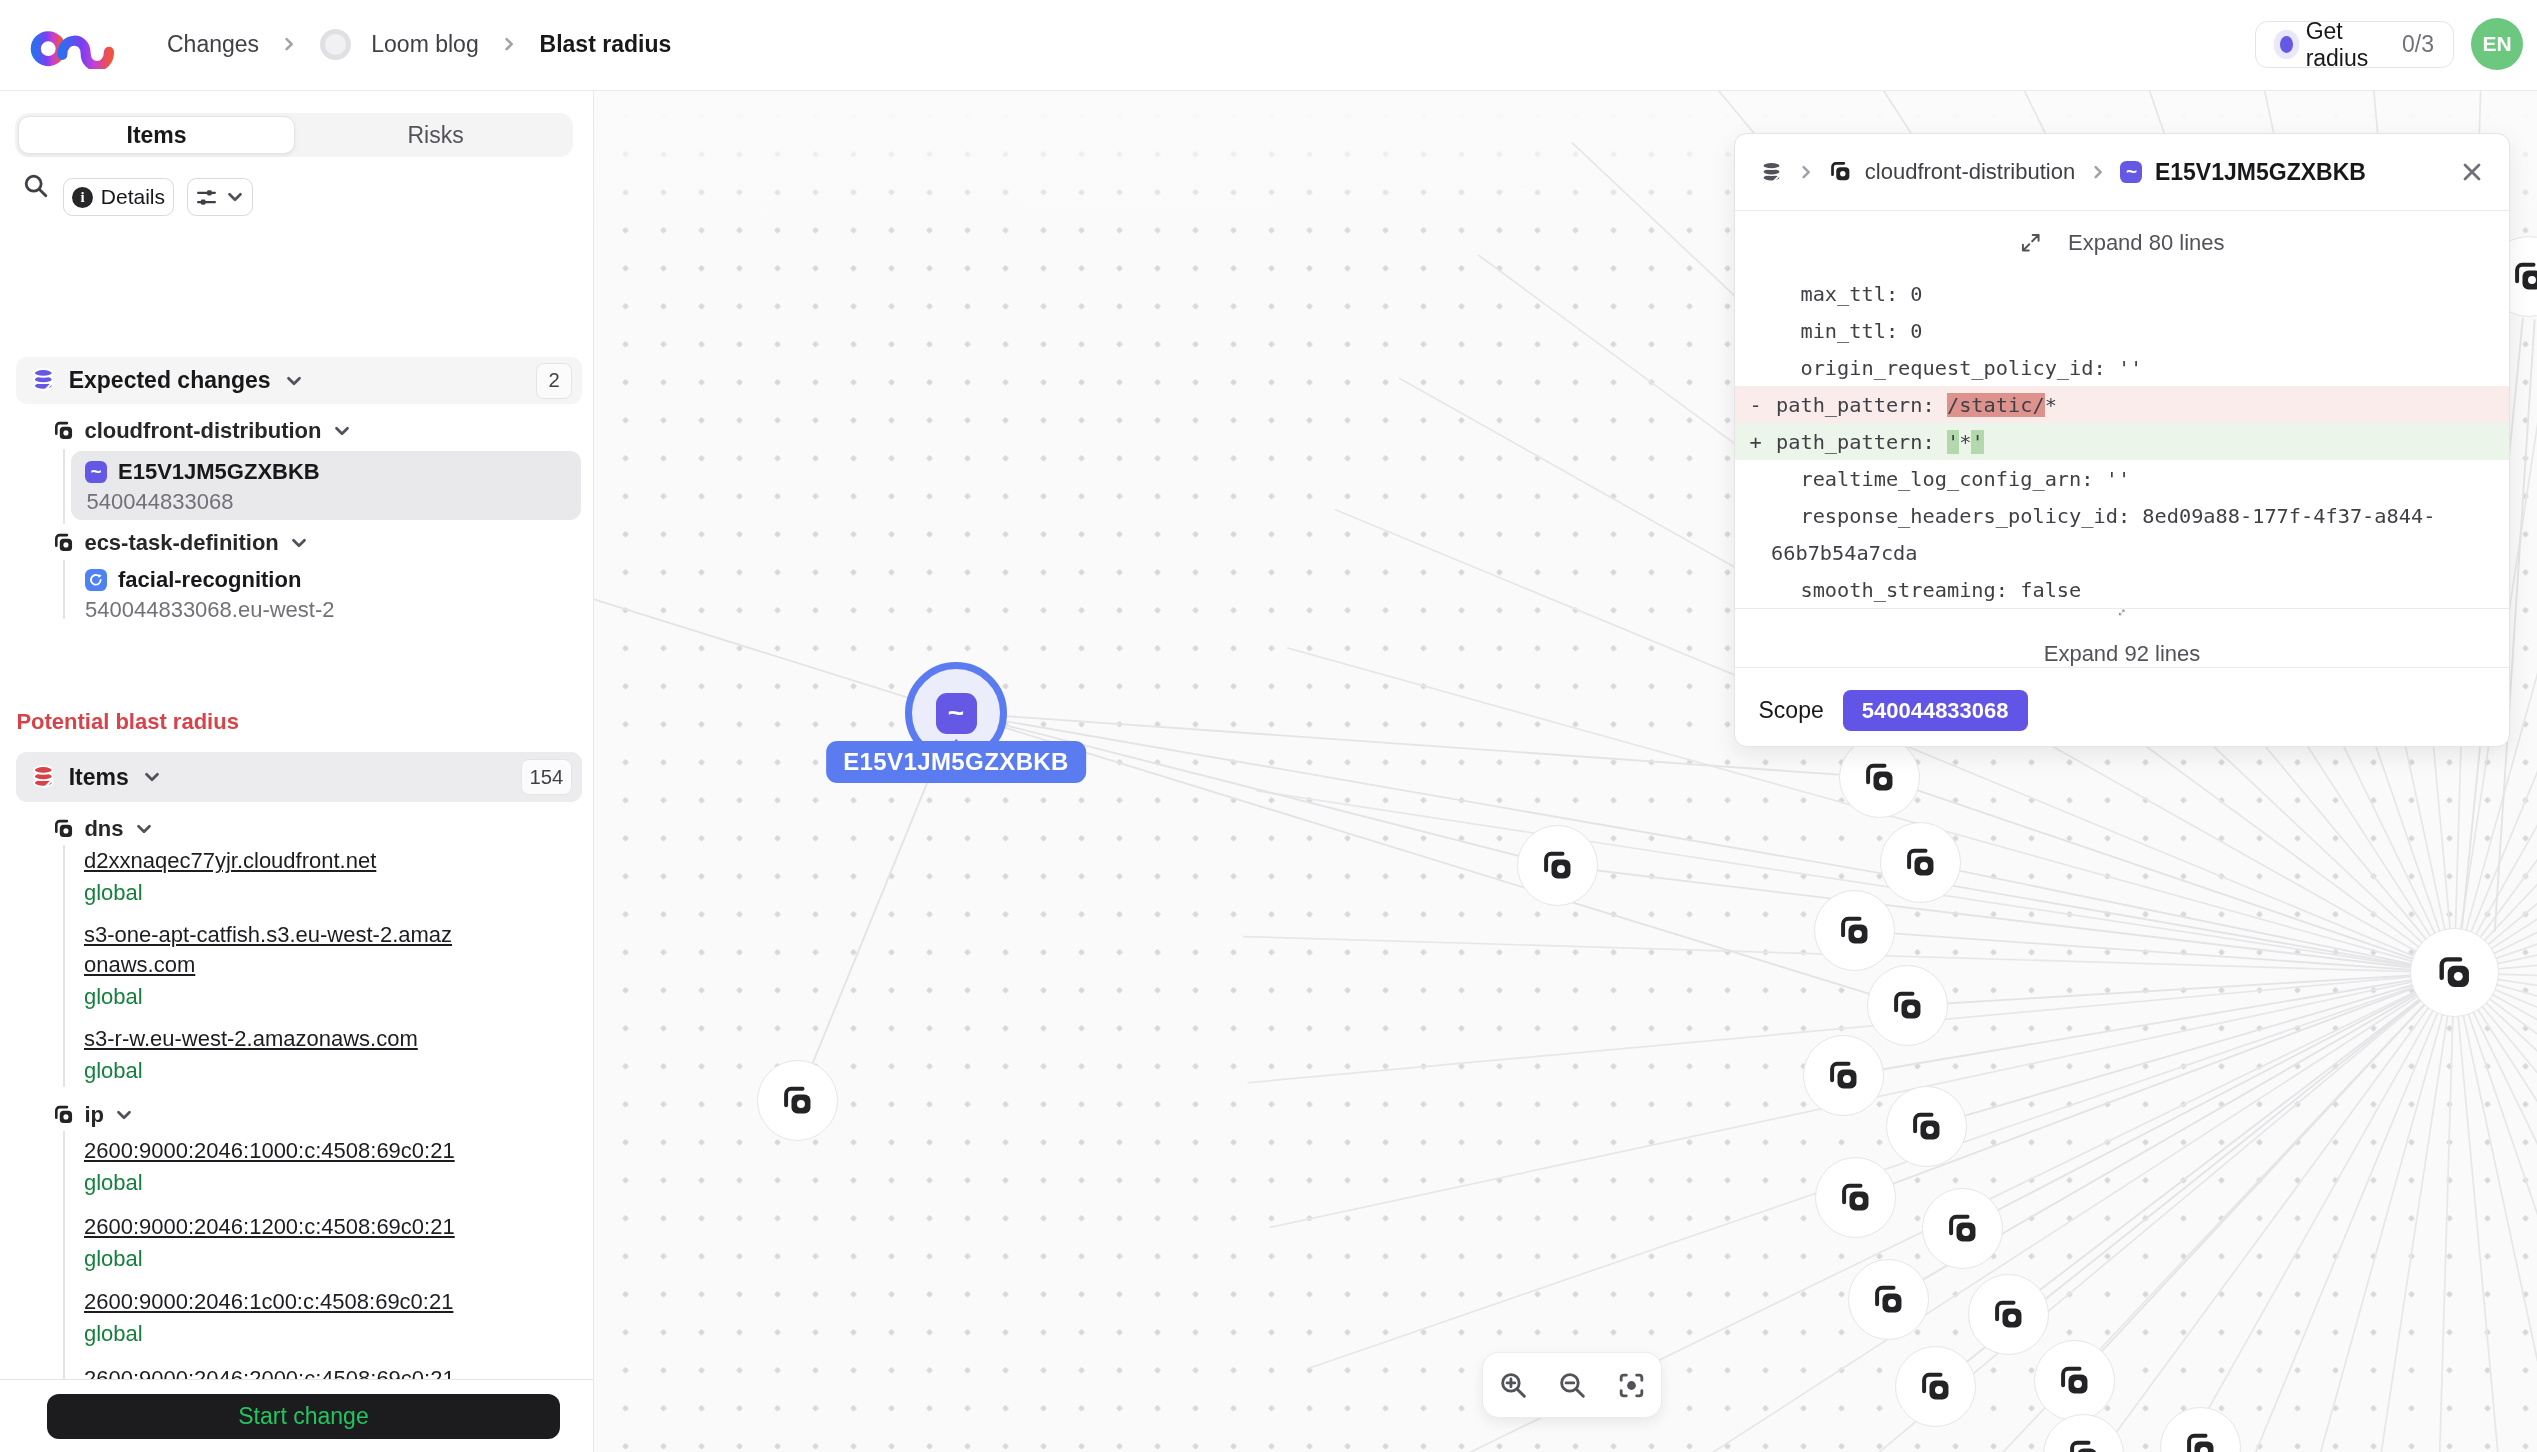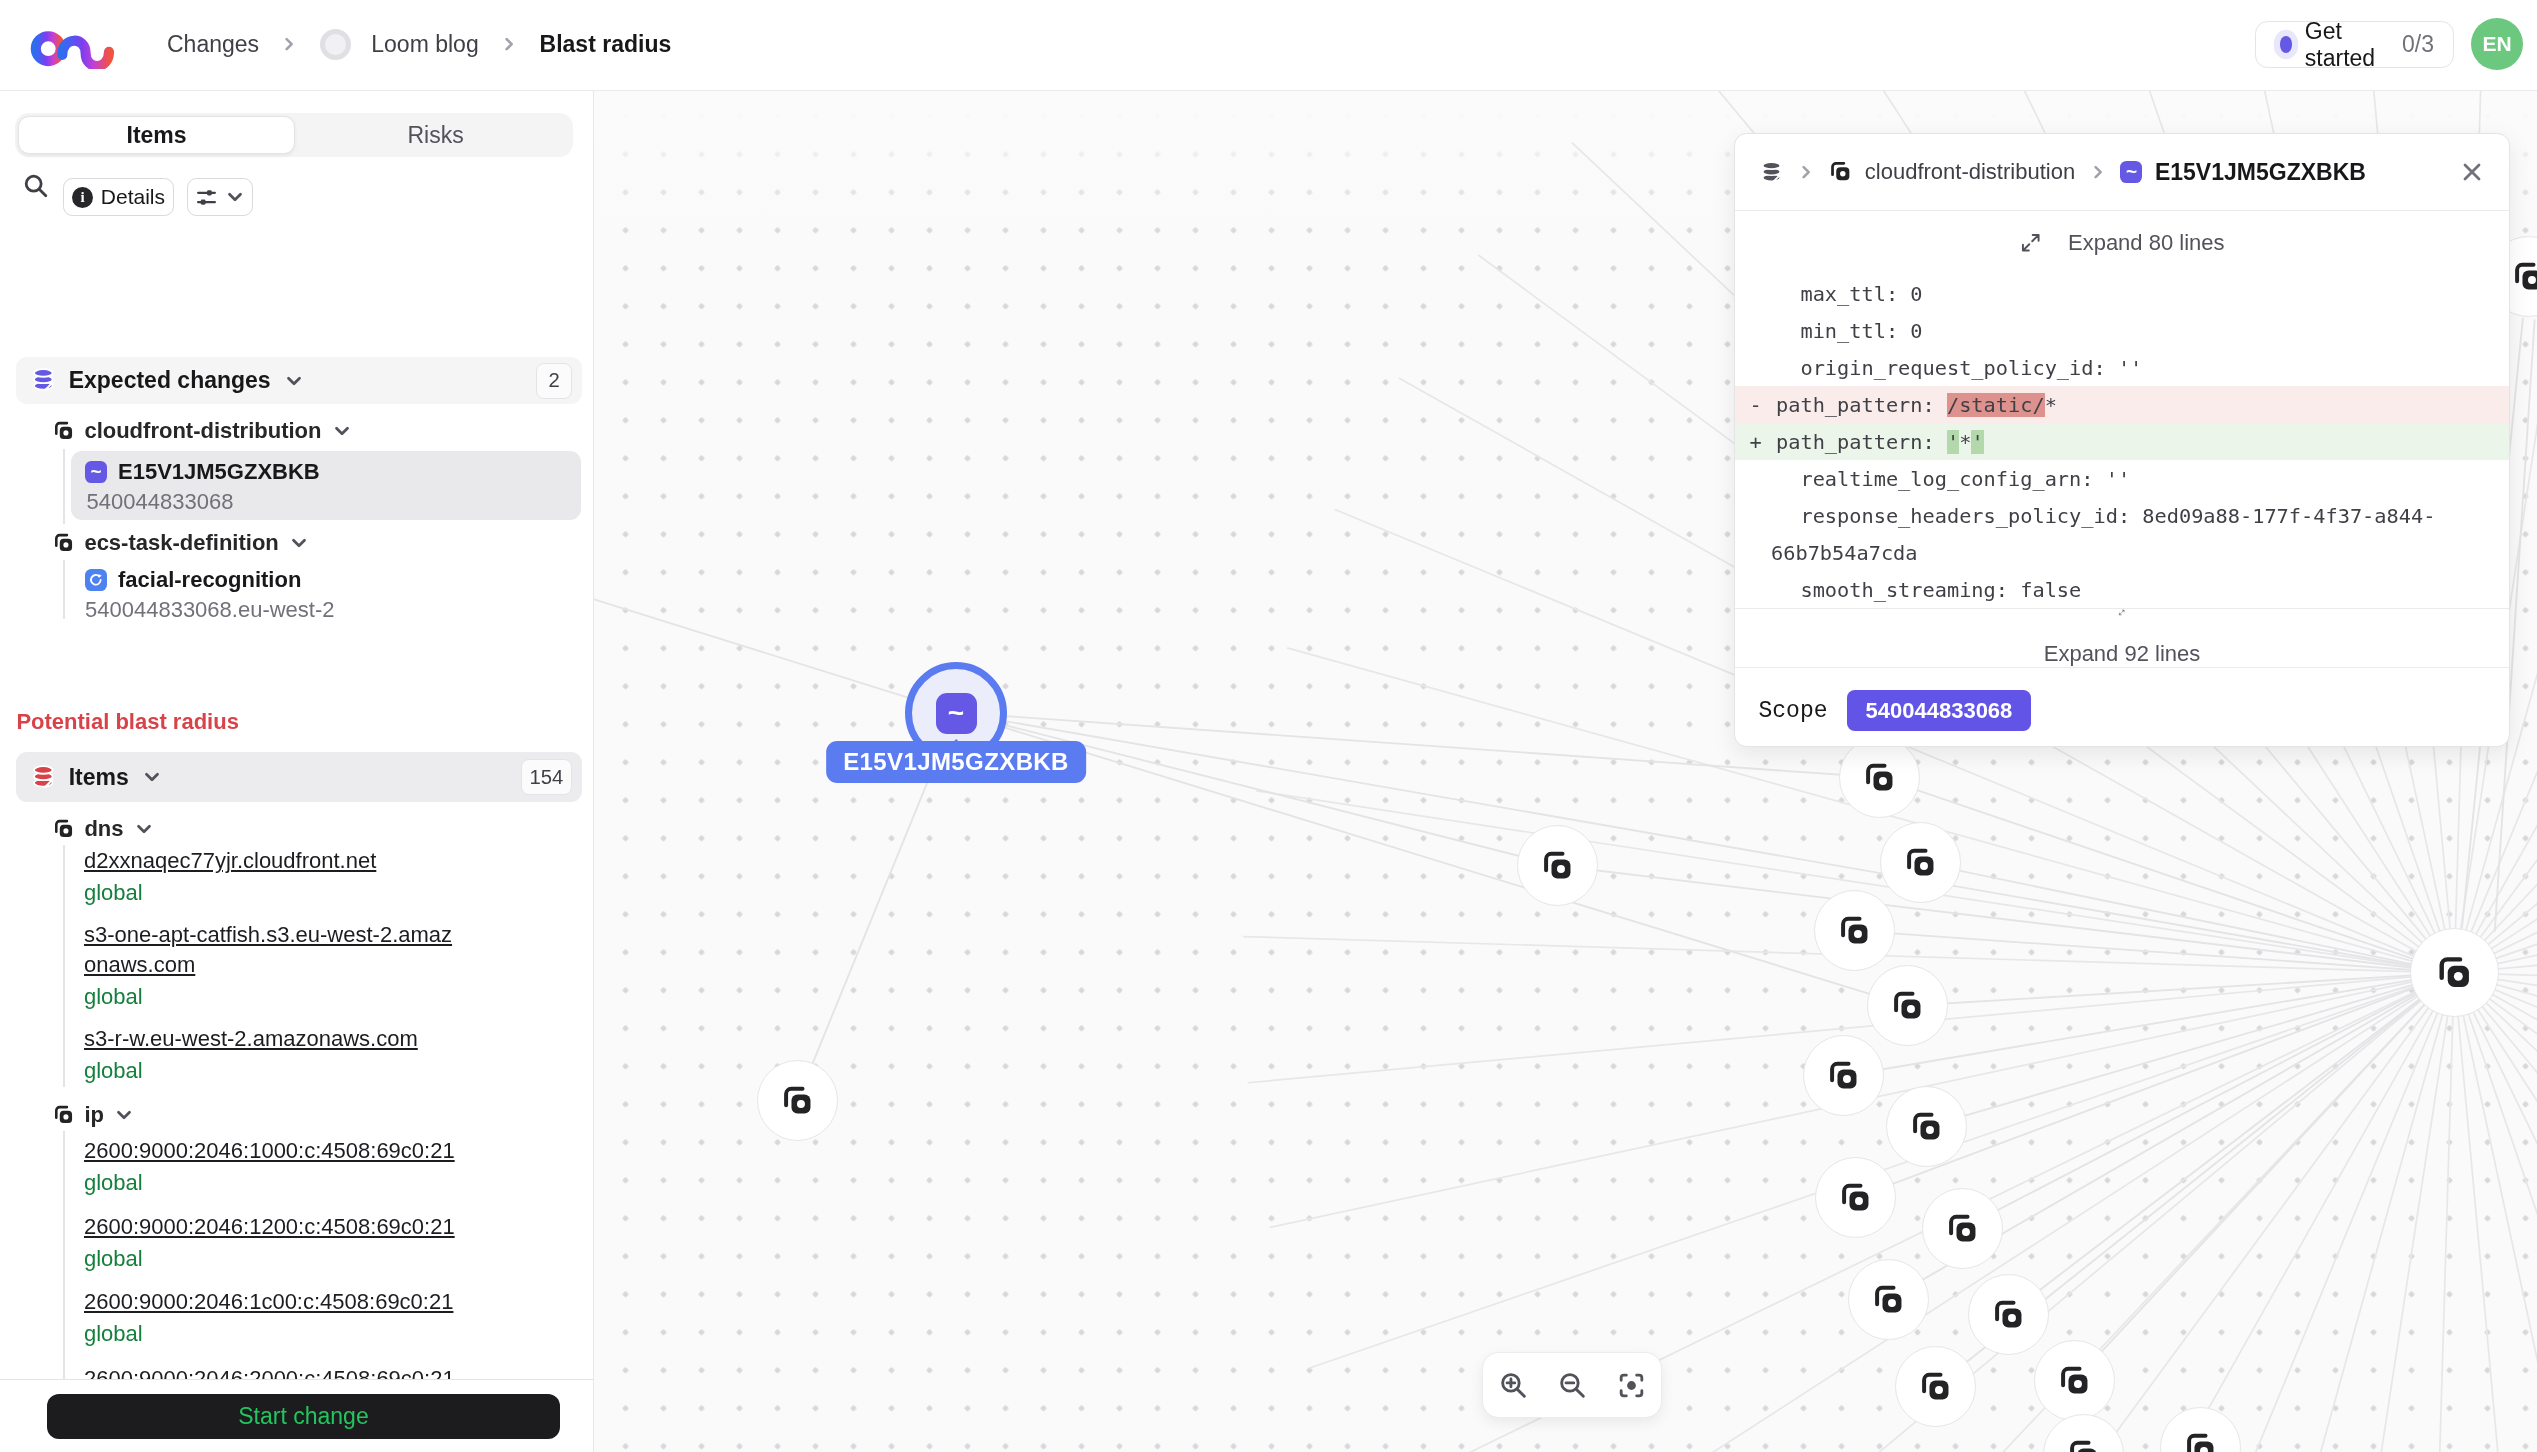--- a/index.html
+++ b/index.html
@@ -113,21 +113,21 @@
   #code { font-family:"DejaVu Sans Mono","Liberation Mono",monospace; font-size:20.3px; color:#3f3f46; }
   .cl { display:flex; height:37px; align-items:center; white-space:pre; }
   .cl .gut { width:41px; flex:none; text-align:center; }
   .cl.del { background:#fbecec; }
   .cl.add { background:#ecf5e9; }
   .tokR { background:#de928e; }
   .tokG { background:#b2d8ab; }
   .cl.wrapline { padding-left:36px; }
   #expand-bottom { border-top:1.6px solid #ebebee;flex-direction:column; }
   #scope-row { border-top:1.6px solid #ebebee; height:86px; display:flex; align-items:center; gap:19px; padding:0 23.5px; }
-  #scope-row .lab { font-size:23px; color:#18181b;font-family:Liberation Mono, monospace; }
+  #scope-row .lab { font-size:23px; color:#18181b; }
   #scope-badge { background:#6154e6; color:#fff; font-size:22px; font-weight:700; padding:7.8px 19px; border-radius:7.8px; cursor:pointer; }
 </style>
 </head>
 <body>
 
 <svg width="0" height="0" style="position:absolute">
   <defs>
     <linearGradient id="lg" x1="0" y1="0" x2="1" y2="0">
       <stop offset="0" stop-color="#2f6df0"></stop>
         <stop offset="0.42" stop-color="#7a3ff0"></stop>
@@ -198,21 +198,21 @@
       </svg>
     <span class="crumb-circle"></span>
     <span>Loom blog</span>
     <svg class="crumb-chev" viewBox="0 0 26 26" width="20.3" height="20.3">
         <use href="#i-chevr"></use>
       </svg>
     <span class="crumb-last">Blast radius</span>
   </div>
   <div id="get-started">
     <span class="gs-dot"></span>
-    <span>Get started</span>
+    <span>Get radius</span>
     <span class="gs-progress">0/3</span>
   </div>
   <div id="avatar">EN</div>
 </div>
 
 <div id="sidebar">
   <div id="tabs">
     <div class="tab active">Items</div>
     <div class="tab">Risks</div>
   </div>

